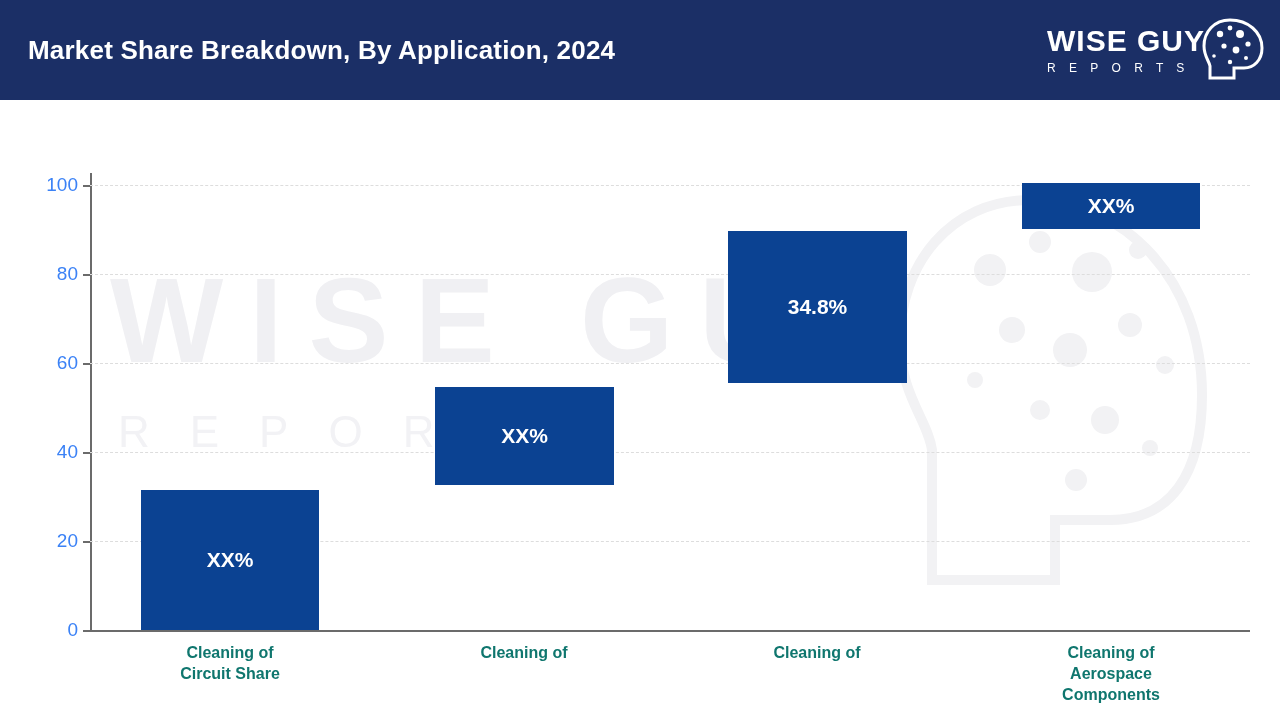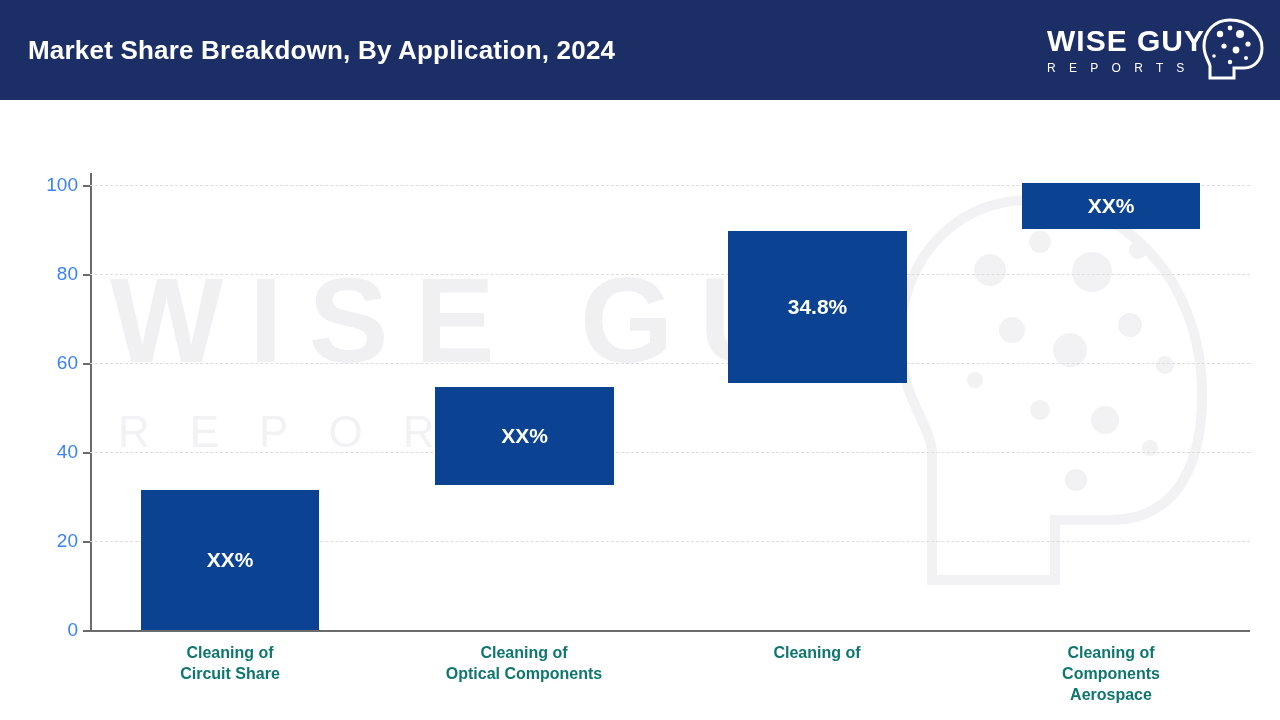--- a/index.html
+++ b/index.html
@@ -281,25 +281,24 @@
         <span class="bar-label">XX%</span>
       </div>
     </div>
 
     <div class="cat-label" style="left:140px; width:180px;">
       <div>Cleaning of</div>
       <div>Circuit Share</div>
     </div>
     <div class="cat-label" style="left:414px; width:220px;">
       <div>Cleaning of</div>
-      <div>Optical Components</div>
     </div>
     <div class="cat-label" style="left:717px; width:200px;">
       <div>Cleaning of</div>
     </div>
     <div class="cat-label" style="left:1011px; width:200px;">
       <div>Cleaning of</div>
+      <div>Aerospace</div>
       <div>Components</div>
-      <div>Aerospace</div>
     </div>
 
   </div>
 </div>
 
 </body></html>

